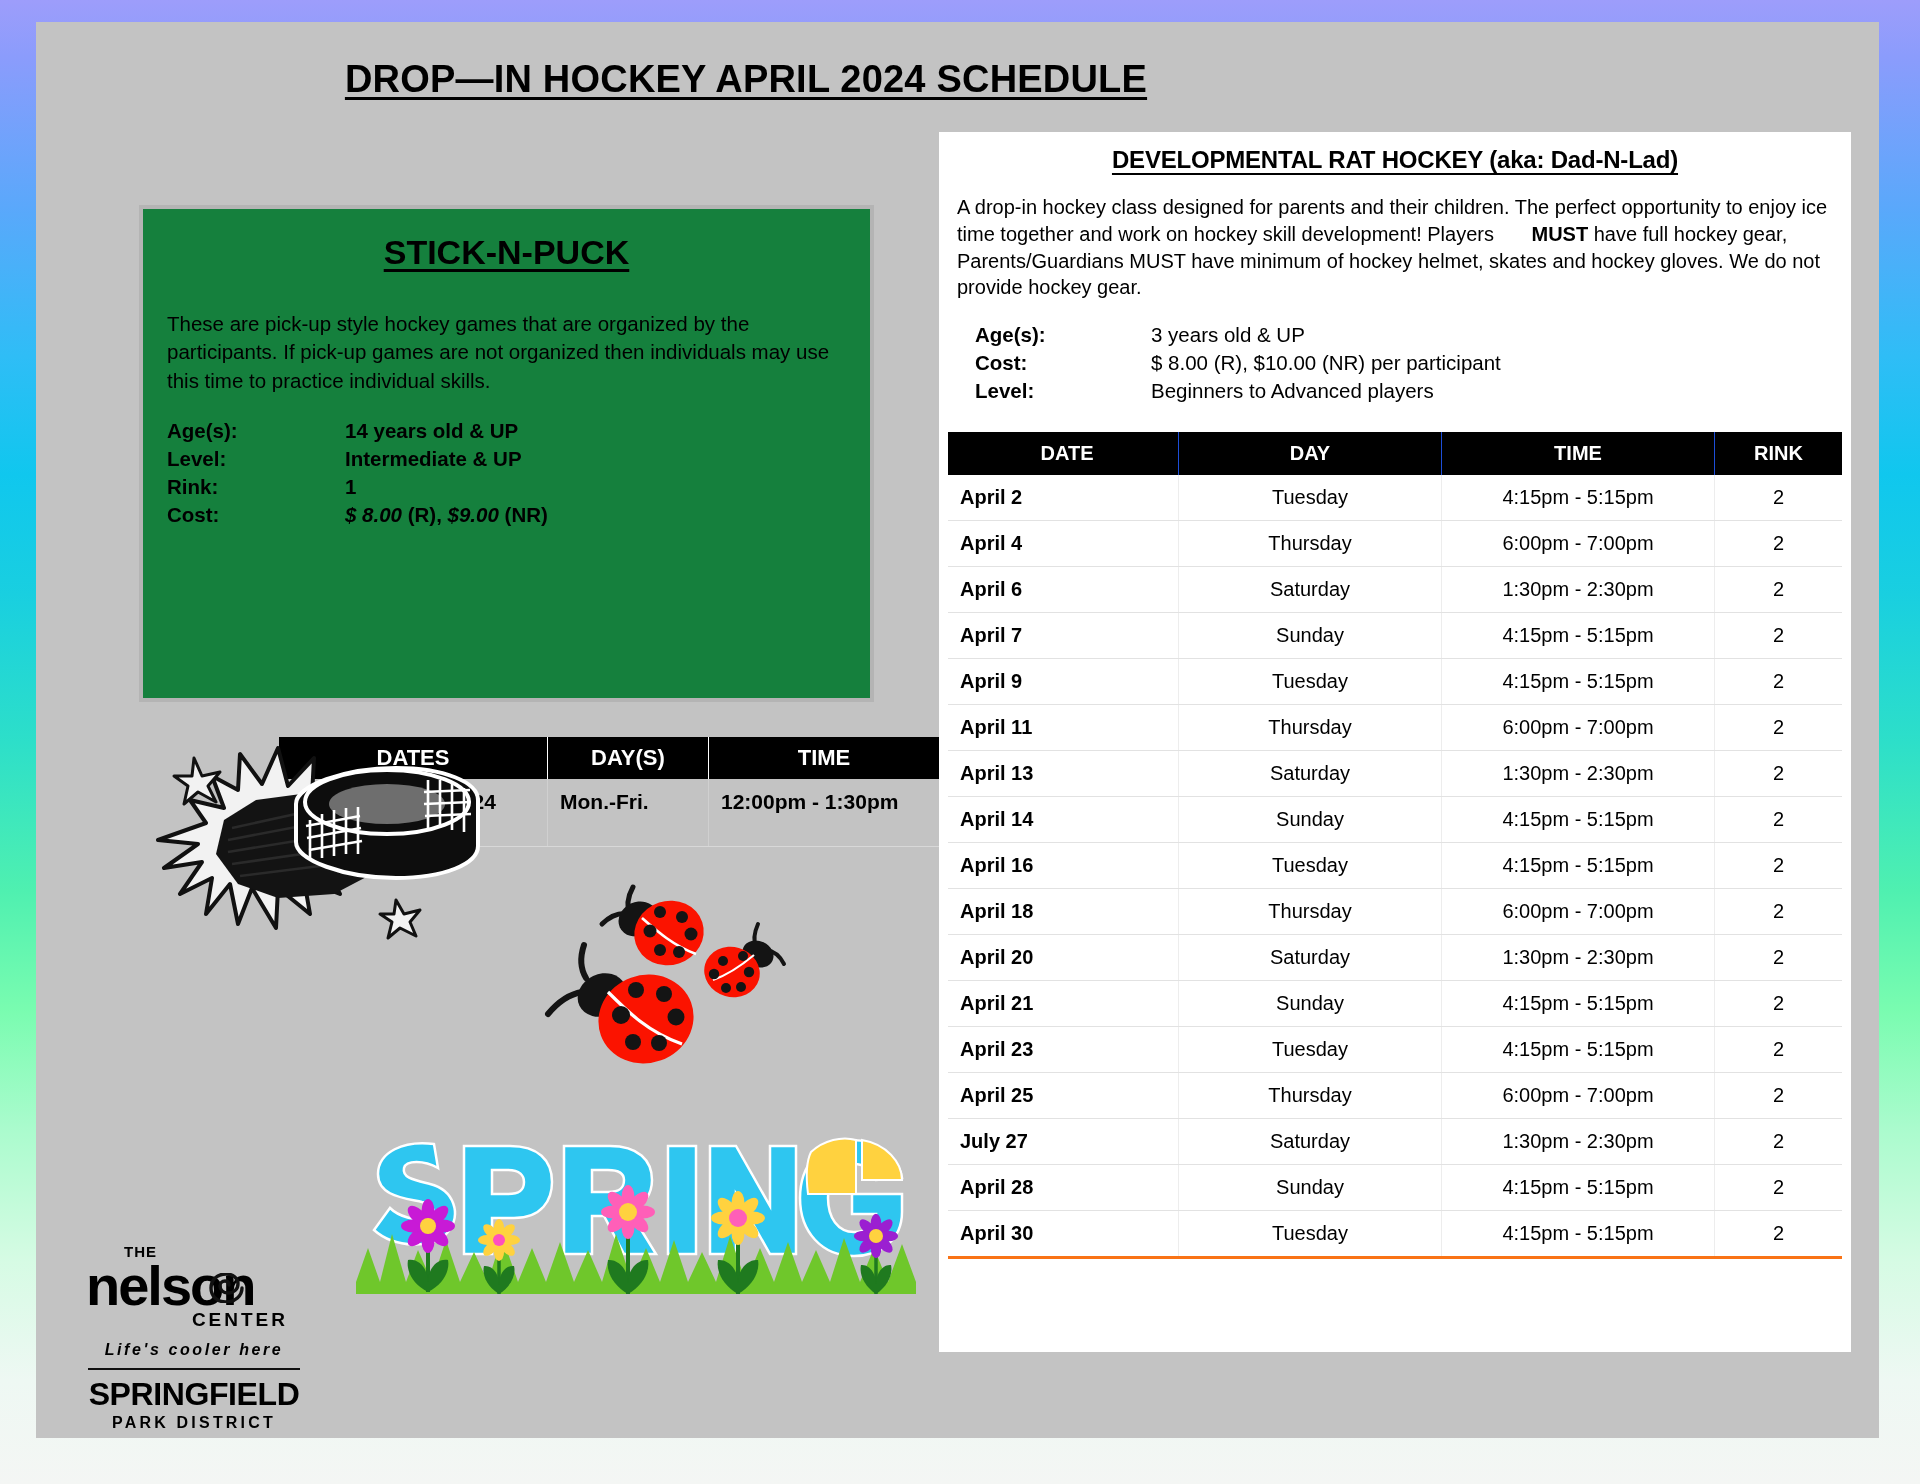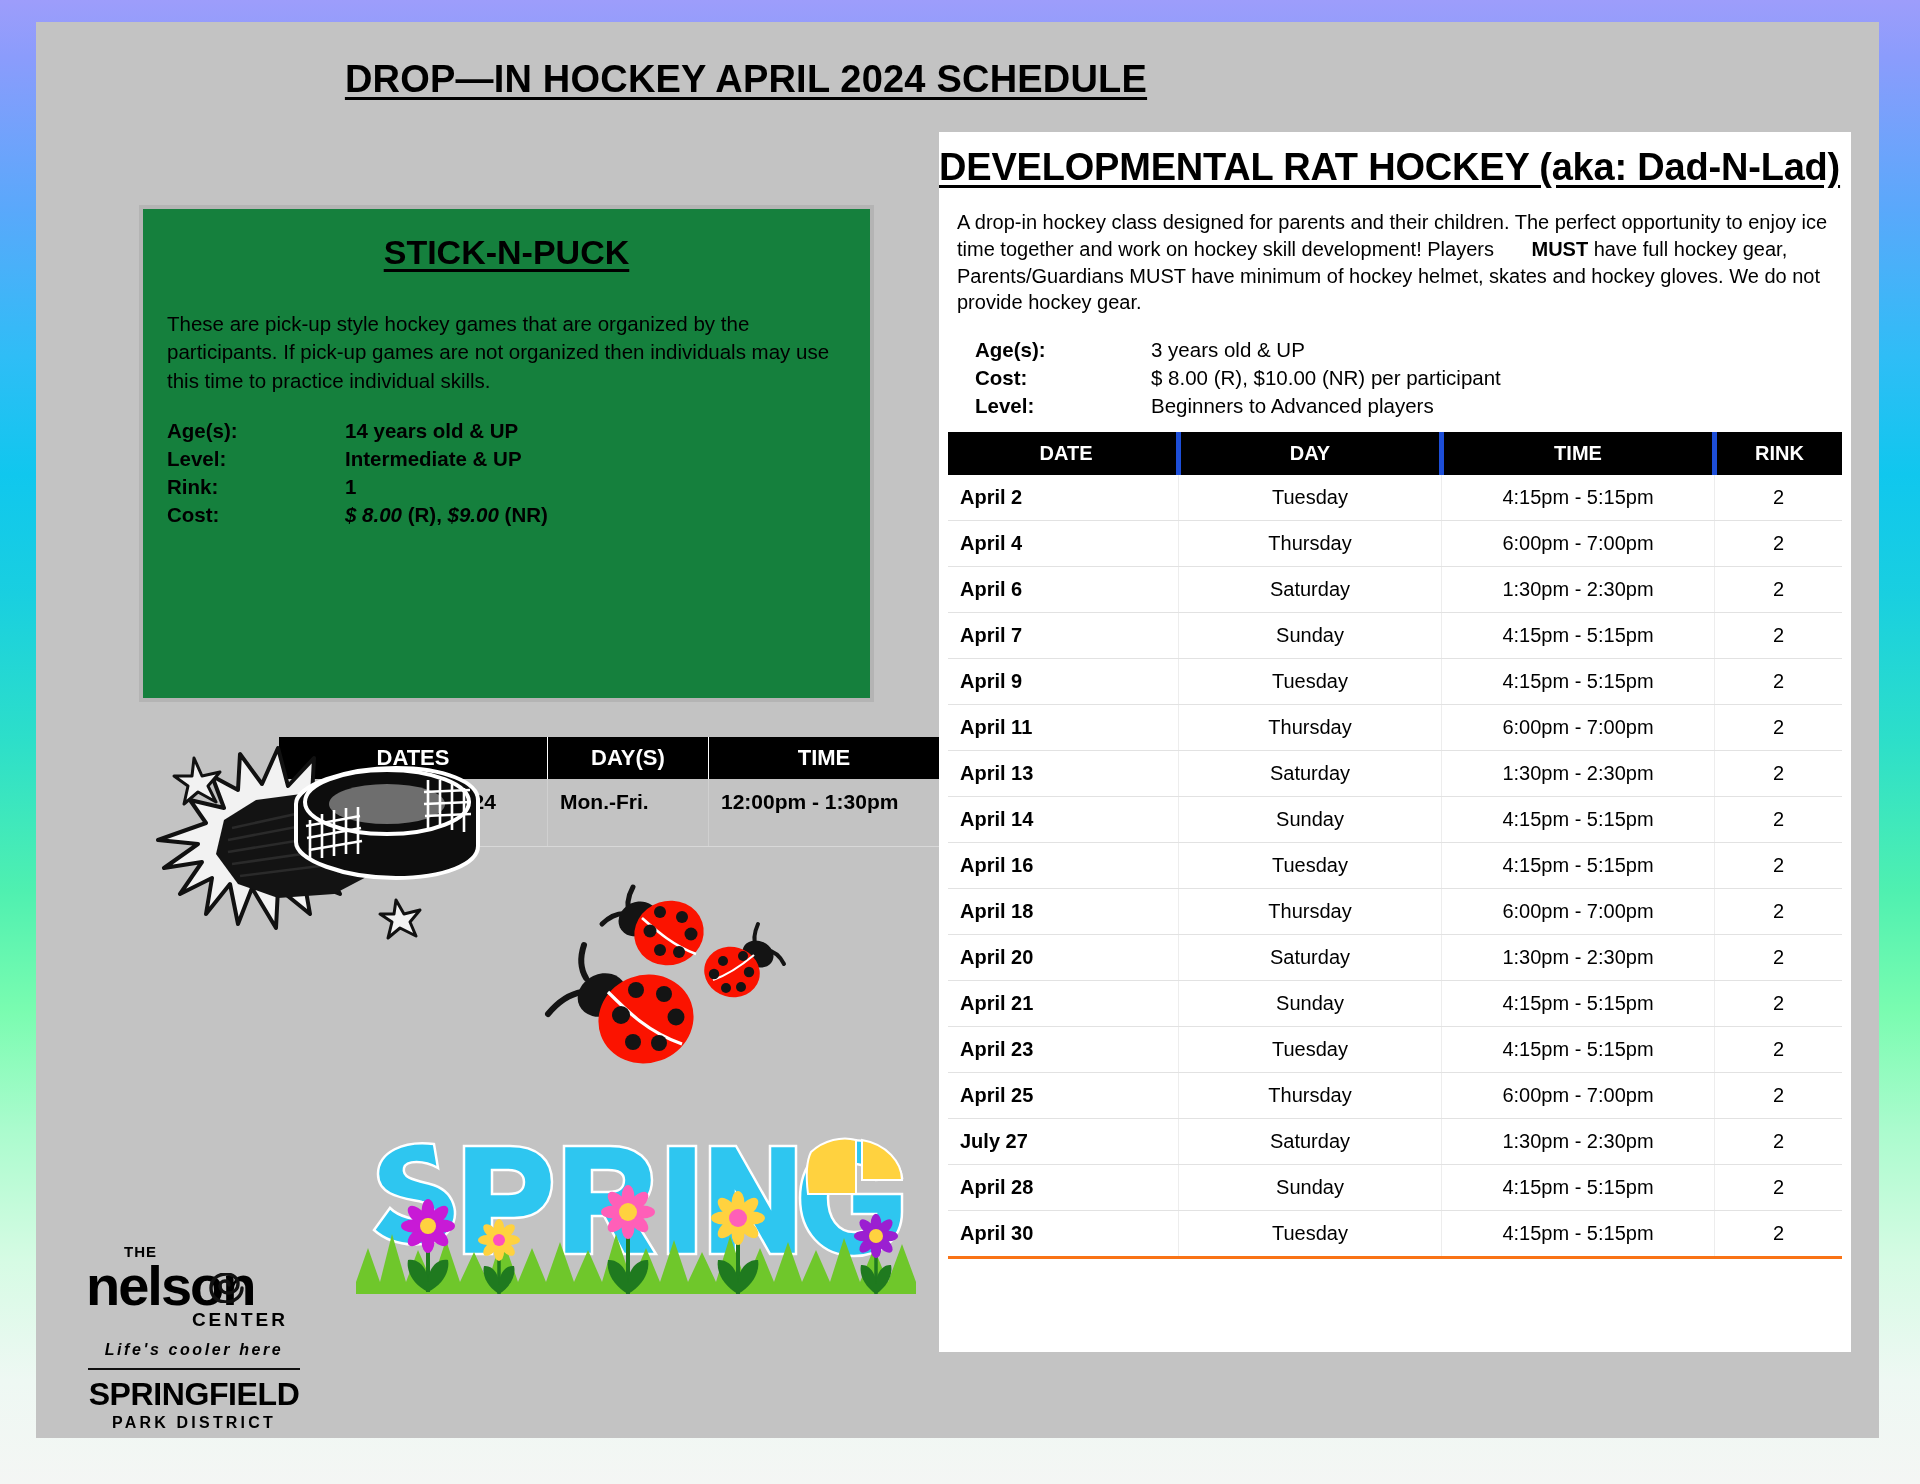--- a/index.html
+++ b/index.html
@@ -127,22 +127,22 @@
   #rat-card {
     position: absolute;
     left: 903px;
     top: 110px;
     width: 912px;
     height: 1220px;
     background: #ffffff;
   }
   #rat-title {
     margin-top: 14px;
-    text-align: left;
-    font-size: 38px;
+    text-align: center;
+    font-size: 24px;
     font-weight: bold;
     text-decoration: underline;
     text-underline-offset: 5px;
     letter-spacing: -0.2px;
   }
   #rat-desc {
     margin: 20px 18px 0 18px;
     font-size: 20px;
     line-height: 1.34;
   }
@@ -163,21 +163,21 @@
     width: 894px;
     border-collapse: collapse;
   }
   #sched th {
     background: #000;
     color: #fff;
     font-size: 20px;
     font-weight: bold;
     padding: 10px 4px;
     text-align: center;
-    border-right: 5px solid #1d4ed8;
+    border-right: 1px solid #1d4ed8;
   }
   #sched th:last-child { border-right: none; }
   #sched td {
     font-size: 20px;
     padding: 11px 6px;
     border-bottom: 1px solid #e2e2e2;
     border-right: 1px solid #ededed;
   }
   #sched td:last-child { border-right: none; }
   #sched tbody tr:last-child td { border-bottom: 3px solid #f97316; }

